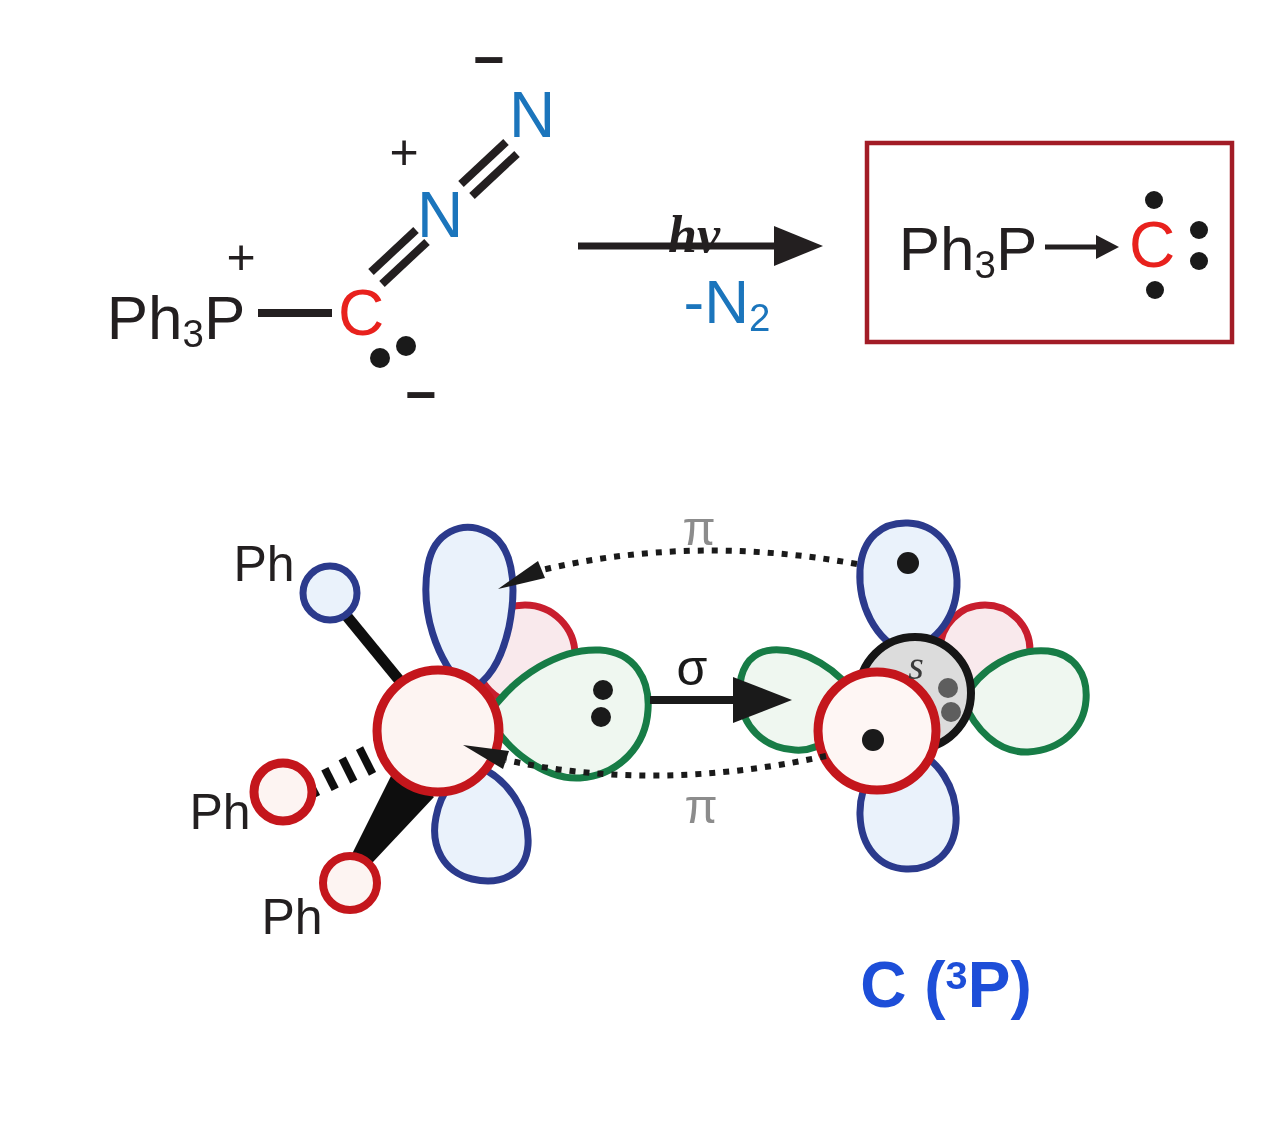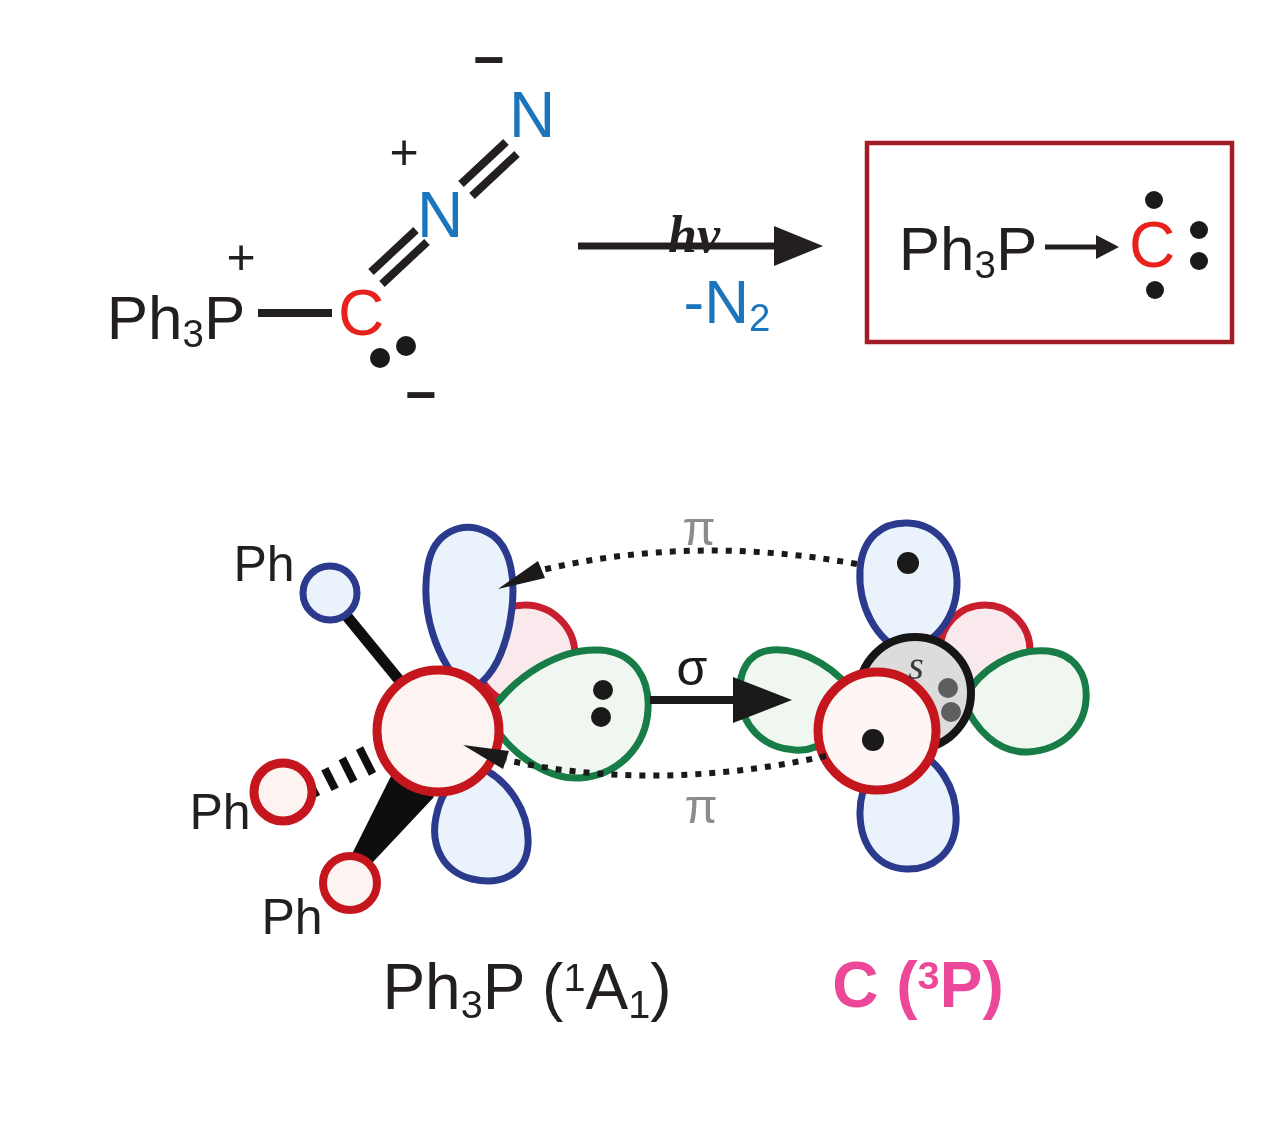--- a/index.html
+++ b/index.html
@@ -1,21 +1,21 @@
 <!DOCTYPE html>
 <html><head>
 <meta charset="utf-8">
 <style>
   html,body{margin:0;padding:0;background:#ffffff;}
   .stage{position:relative;width:1280px;height:1125px;background:#ffffff;overflow:hidden;
          font-family:"Liberation Sans",sans-serif;color:#231F20;}
   .stage svg{position:absolute;left:0;top:0;}
   .lbl{position:absolute;transform:translate(-50%,-50%);white-space:nowrap;line-height:1;}
   .blue{color:#1B75BC;}
-  .red{color:#ec4899;}
+  .red{color:#1d4ed8;margin-left:28px;}
   .gray{color:#8C8C8C;}
   .serifit{font-family:"Liberation Serif",serif;font-style:italic;font-weight:bold;}
   .sorb{font-family:"Liberation Serif",serif;font-style:italic;color:#3A3A3A;}
   sub{font-size:62%;position:relative;top:0.22em;vertical-align:baseline;}
   sup{font-size:62%;position:relative;top:-0.45em;vertical-align:baseline;}
   .b700{font-weight:700;}
   .b500{font-weight:500;}
 </style>
 </head>
 <body>
@@ -129,16 +129,15 @@
 
   <div class="lbl" style="left:264px;top:564px;font-size:50px;">Ph</div>
   <div class="lbl" style="left:220px;top:812px;font-size:50px;">Ph</div>
   <div class="lbl" style="left:292px;top:917px;font-size:50px;">Ph</div>
 
   <div class="lbl" style="left:692px;top:668px;font-size:50px;color:#1A1A1A;">σ</div>
   <div class="lbl gray" style="left:699px;top:529px;font-size:48px;">π</div>
   <div class="lbl gray" style="left:701px;top:807px;font-size:48px;">π</div>
   <div class="lbl sorb" style="left:916px;top:666px;font-size:40px;">s</div>
 
-  <div class="lbl" style="left:527px;top:987px;font-size:64px;"><span>Ph</span><sub>3</sub><span>P</span><span> (</span><sup>1</sup><span>A</span><sub>1</sub><span>)</span></div>
   <div class="lbl b700 red" style="left:918px;top:985px;font-size:64px;"><span>C</span><span> (</span><sup>3</sup><span>P</span><span>)</span></div>
 
 </div>
 
 </body></html>

